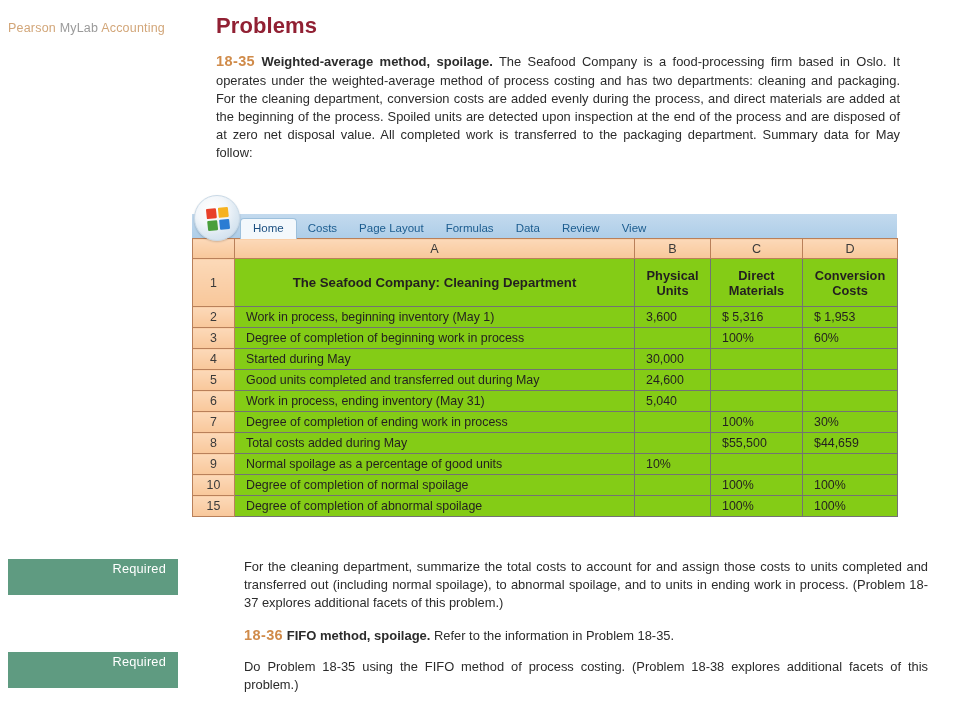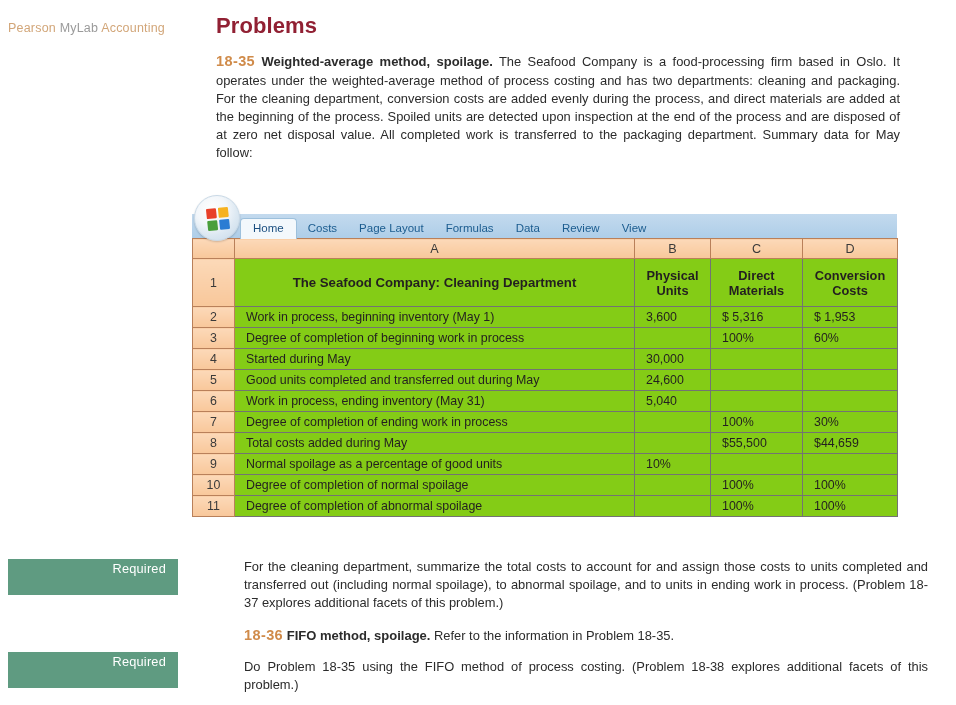--- a/index.html
+++ b/index.html
@@ -365,21 +365,21 @@
 
       <tr>
         <td class="rowhead">10</td>
         <td class="cell label">Degree of completion of normal spoilage</td>
         <td class="cell num"></td>
         <td class="cell num">100%</td>
         <td class="cell num">100%</td>
       </tr>
 
       <tr>
-        <td class="rowhead">11</td>
+        <td class="rowhead">15</td>
         <td class="cell label">Degree of completion of abnormal spoilage</td>
         <td class="cell num"></td>
         <td class="cell num">100%</td>
         <td class="cell num">100%</td>
       </tr>
     </tbody>
   </table>
 </div>
 
 <div class="required-bar" id="req1">Required</div>

